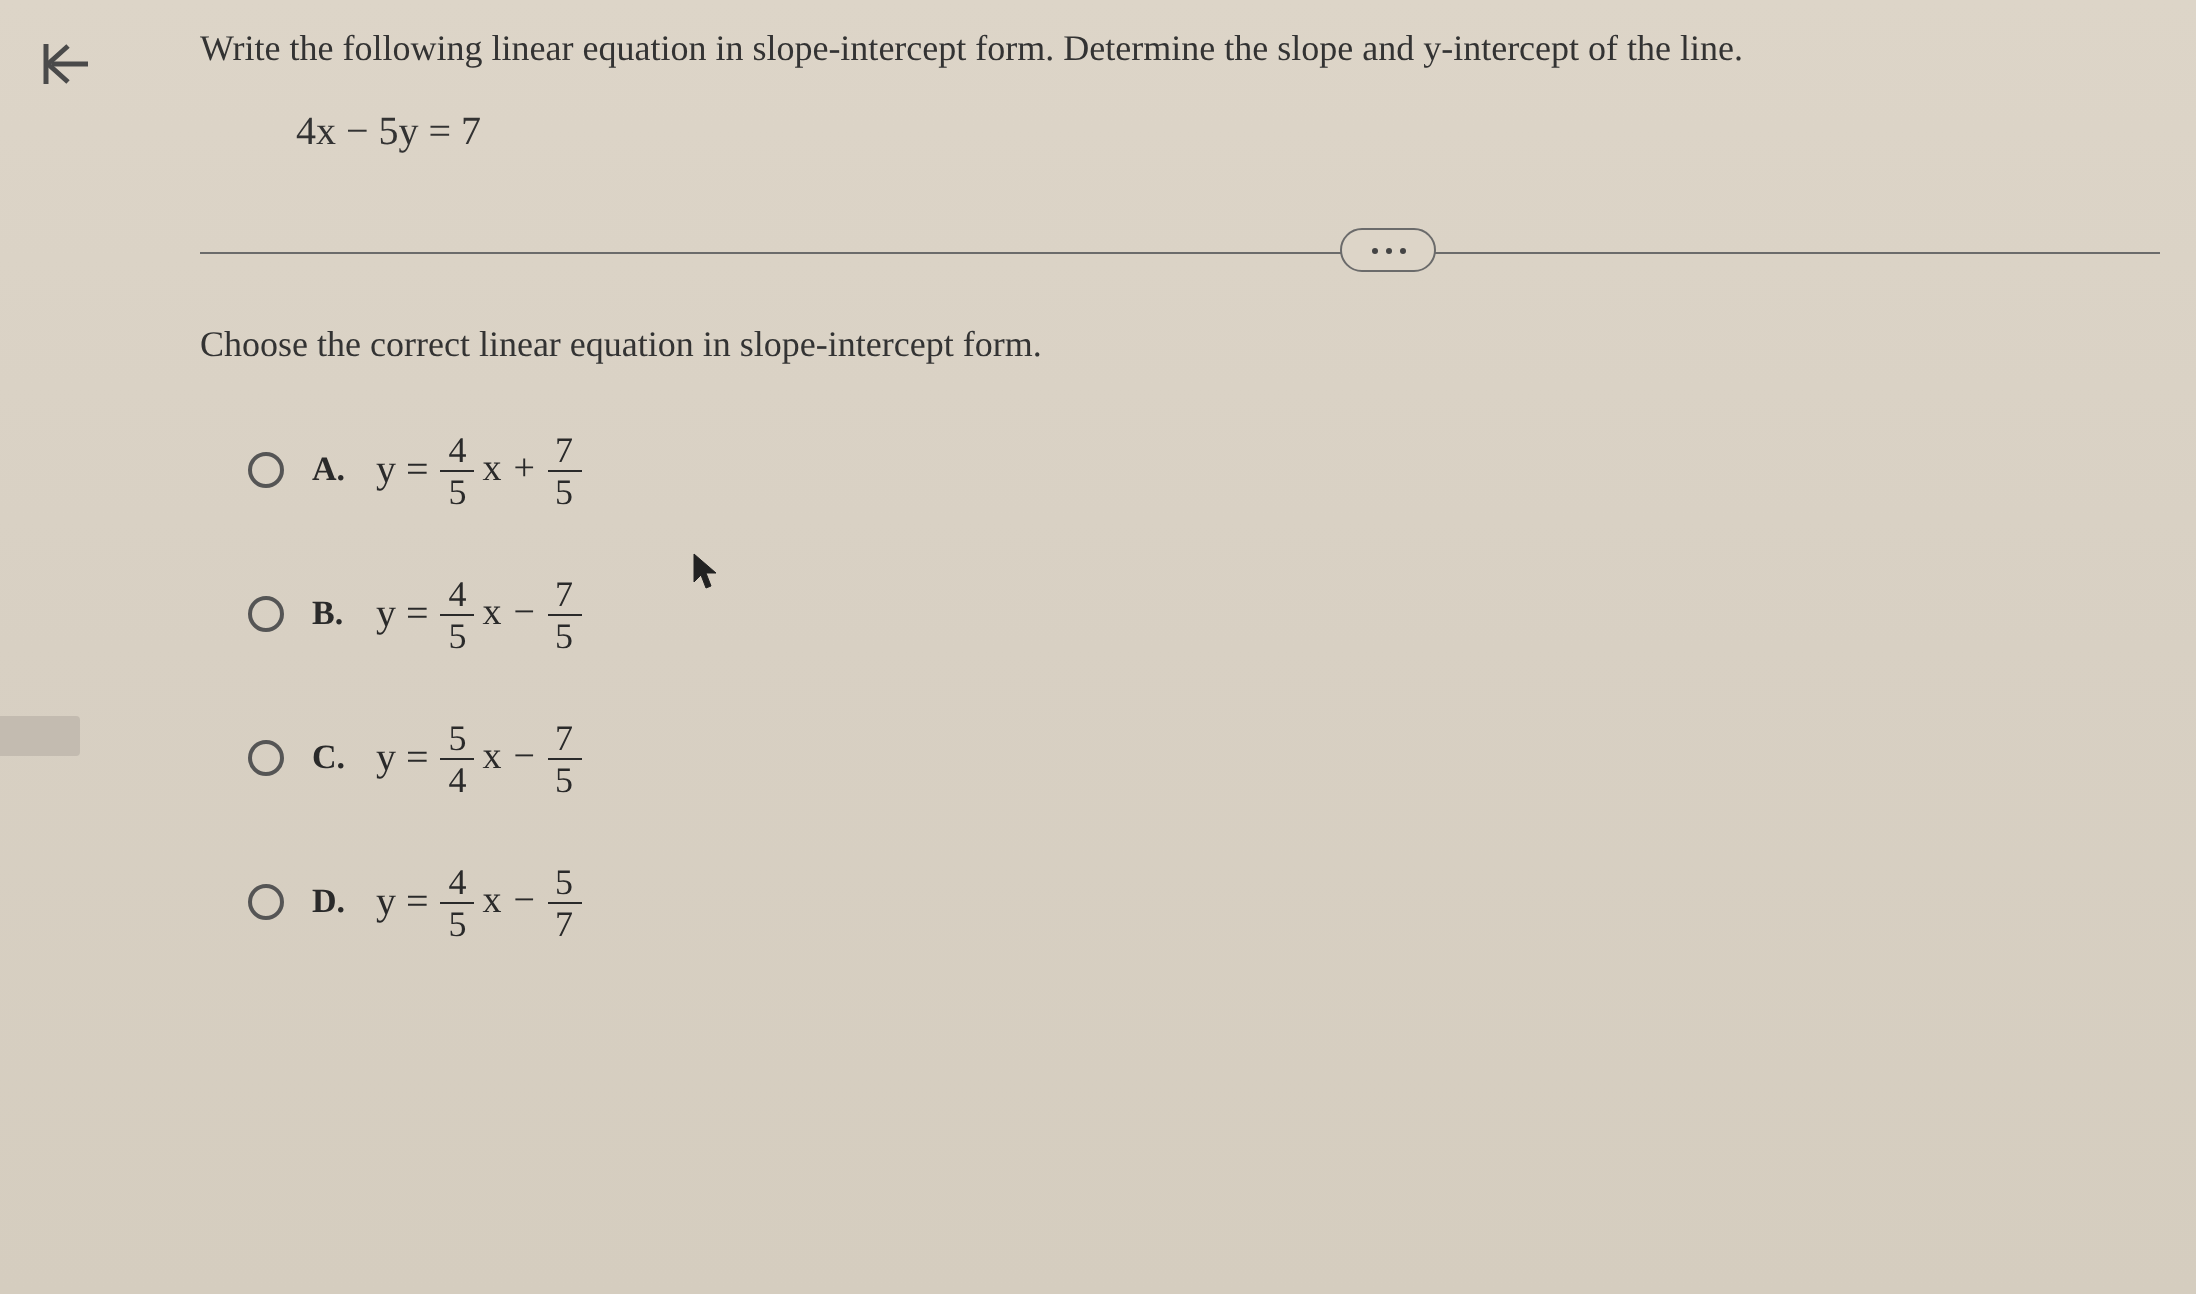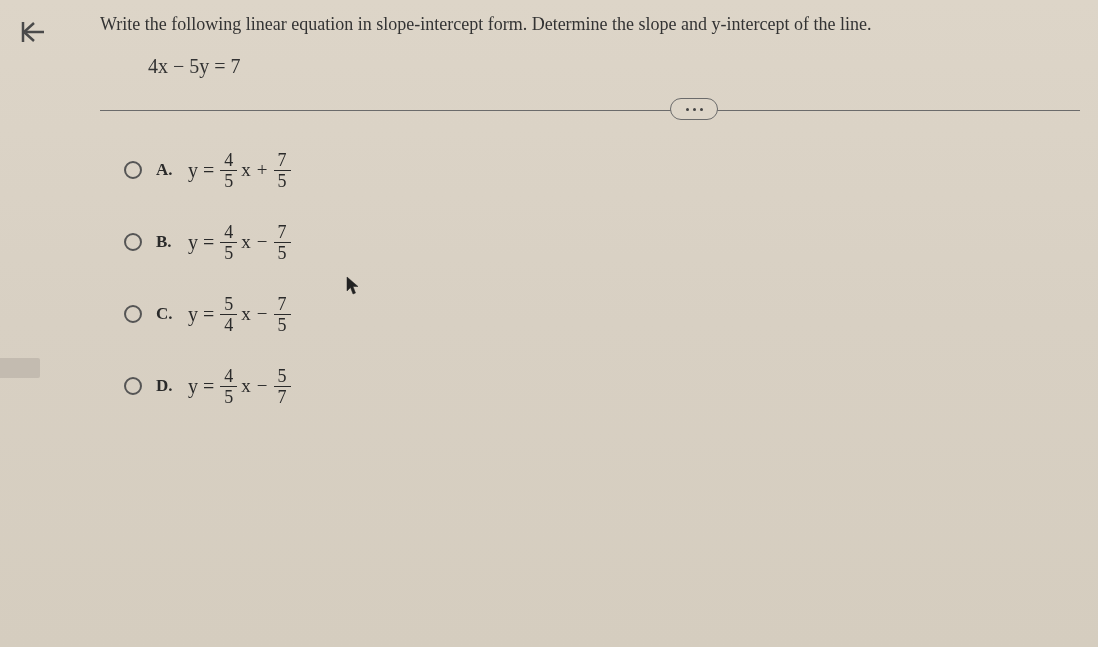--- a/index.html
+++ b/index.html
@@ -42,21 +42,21 @@
     }
     .prompt {
       font-size: 18px;
       color: #333;
       margin-bottom: 20px;
     }
     .equation-given {
       font-size: 20px;
       color: #333;
       margin-left: 48px;
-      margin-bottom: 20px;
+      margin-bottom: 36px;
     }
     .divider-row {
       position: relative;
       height: 24px;
       margin-bottom: 24px;
     }
     .divider-line {
       position: absolute;
       top: 12px;
       left: 0;
@@ -183,20 +183,21 @@
 
     <div class="divider-row">
       <div class="divider-line"></div>
       <div class="ellipsis-pill">
         <span class="ellipsis-dot"></span>
         <span class="ellipsis-dot"></span>
         <span class="ellipsis-dot"></span>
       </div>
     </div>
 
+    <p class="choose-text">Choose the correct linear equation in slope-intercept form.</p>
 
     <div class="options">
 
       <div class="option-row">
         <span class="radio"></span>
         <span class="opt-label">A.</span>
         <span class="eqn">
           <span class="yeq">y =</span>
           <span class="frac">
             <span class="num">4</span>

